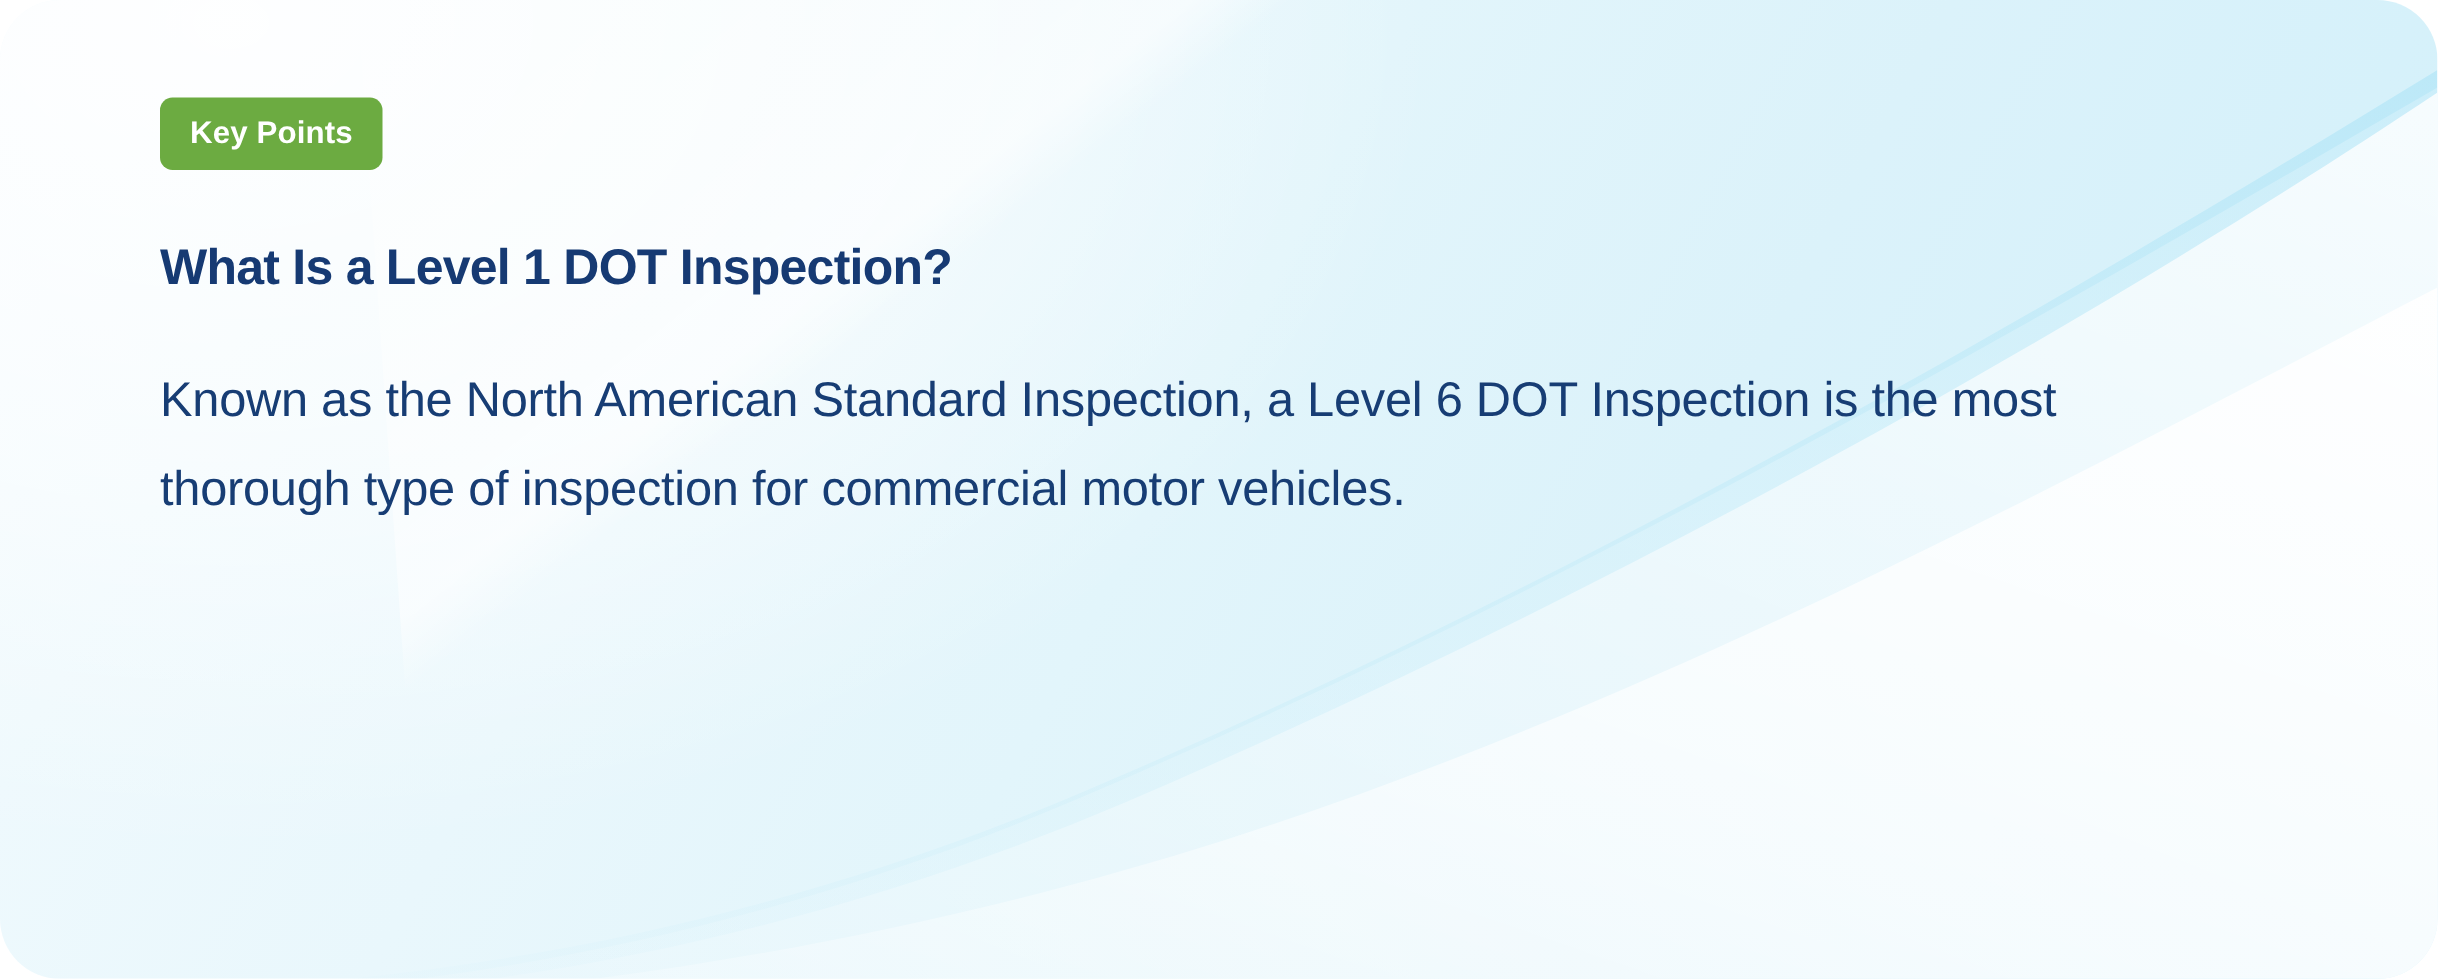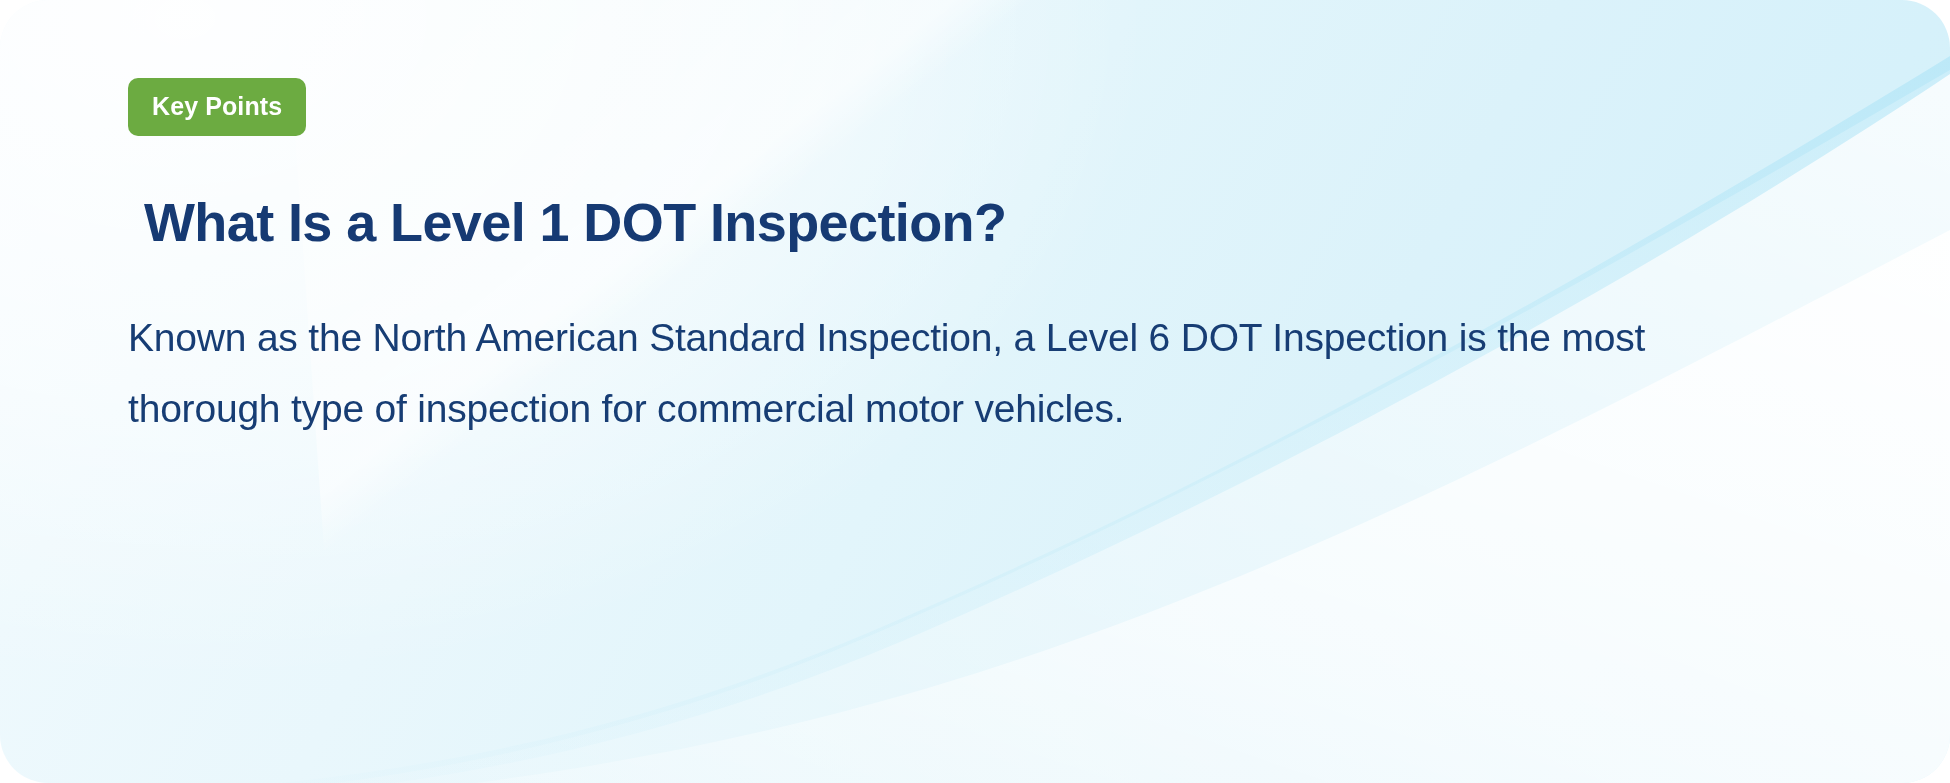--- a/index.html
+++ b/index.html
@@ -86,24 +86,24 @@
     font-weight: bold;
     letter-spacing: 0.1px;
     line-height: 1;
     padding: 16px 24px 17px 24px;
     border-radius: 10px;
     border: 0;
     cursor: default;
   }
 
   #page-title {
-    margin: 16px;
+    margin: 0;
     padding: 0;
     color: #163a73;
-    font-size: 54px;
+    font-size: 40px;
     font-weight: bold;
     letter-spacing: -0.6px;
     line-height: 1.2;
     margin-top: 54px;
   }
 
   #body-paragraph {
     margin: 0;
     padding: 0;
     color: #173d74;

